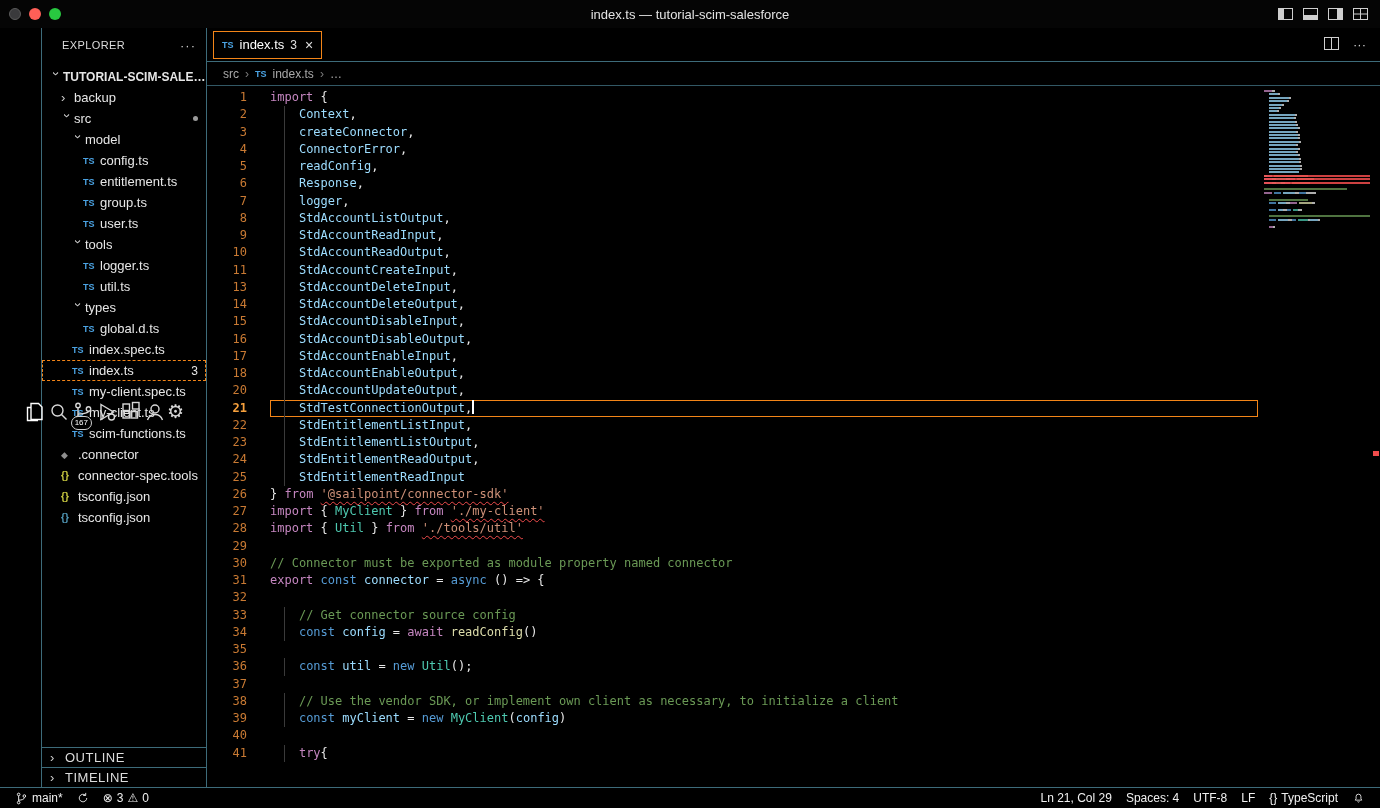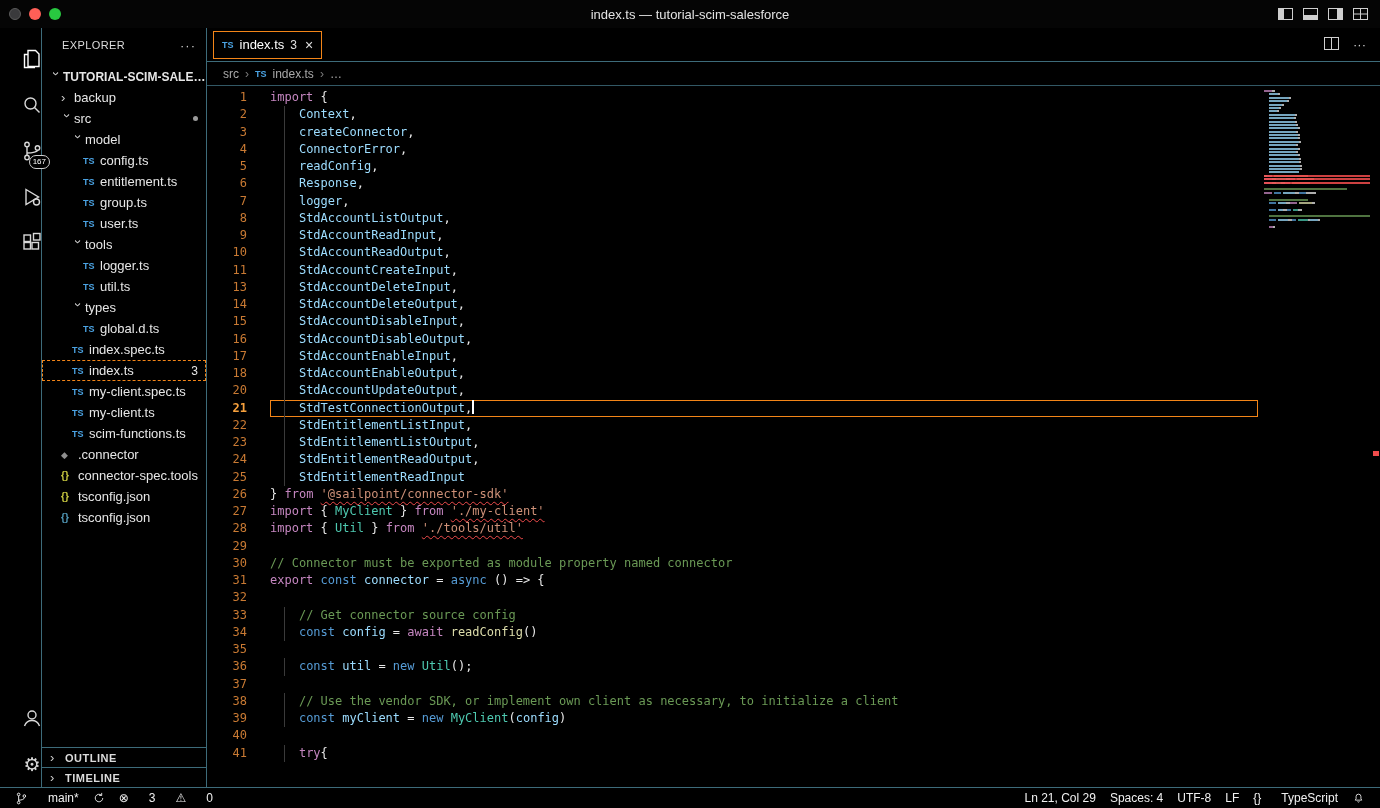--- a/index.html
+++ b/index.html
@@ -19,21 +19,21 @@
   .tl.c2 { background:var(--tl2); }
   .tl.c3 { background:var(--tl3); }
   .win-title { position:absolute; left:0; right:0; text-align:center; font-size:13px; color:#e3e3e3; pointer-events:none; }
   .layout-controls { margin-left:auto; display:flex; gap:10px; padding-right:12px; }
   .layout-controls svg { display:block; }
 
   
   .main { flex:1; display:flex; min-height:0; }
 
   
-  .activitybar { width:42px; flex:none; display:flex; flex-direction:column; align-items:center; border-right:1px solid rgba(111,195,223,.55); padding-top:8px;padding-left:23px; }
+  .activitybar { width:42px; flex:none; display:flex; flex-direction:row; align-items:center; border-right:1px solid rgba(111,195,223,.55); padding-top:8px;padding-left:23px; }
   .ab-item { width:42px; height:46px; display:flex; align-items:center; justify-content:center; position:relative; }
   .ab-badge { position:absolute; bottom:5px; right:3px; background:#000; border:1px solid #cfcfcf; color:#fff; font-size:8px; line-height:1; padding:2px 3px; border-radius:8px; }
   .ab-spacer { flex:1; }
   .gear-glyph { font-size:19px; color:#d8d8d8; }
 
   
   .sidebar { width:165px; flex:none; display:flex; flex-direction:column; border-right:1px solid rgba(111,195,223,.55); }
   .sb-header { height:34px; flex:none; display:flex; align-items:center; padding:0 10px 0 20px; }
   .sb-title { font-size:11px; letter-spacing:.4px; color:#dcdcdc; }
   .sb-actions { margin-left:auto; color:#cfcfcf; font-size:13px; letter-spacing:1px; cursor:default; }
@@ -46,21 +46,21 @@
   .ficon { width:17px; flex:none; font-weight:bold; font-size:9px; text-align:left; }
   .ficon.ts { color:var(--tsIcon); }
   .ficon.json { color:var(--jsonIcon); font-size:10px; }
   .ficon.tsconfig { color:var(--tsconfigIcon); font-size:10px; }
   .ficon.gitignore { color:#8f8f8f; font-size:9px; }
   .flabel { overflow:hidden; text-overflow:ellipsis; }
   .tbadge { margin-left:auto; margin-right:8px; font-size:12px; color:#e6e6e6; }
   .tbadge.dot { width:5px; height:5px; border-radius:50%; background:#9a9a9a; }
   .sb-panel { height:20px; flex:none; border-top:1px solid rgba(111,195,223,.55); display:flex; align-items:center; padding-left:8px; gap:4px; }
   .sb-panel .chev { width:11px; }
-  .sb-panel-label { font-size:11px; font-weight:bold; letter-spacing:.5px; color:#dcdcdc; }
+  .sb-panel-label { font-size:13px; font-weight:normal; letter-spacing:.5px; color:#dcdcdc; }
 
   
   .editor { flex:1; display:flex; flex-direction:column; min-width:0; }
   .tabbar { height:34px; flex:none; display:flex; align-items:center; border-bottom:1px solid rgba(111,195,223,.55); padding-left:6px; }
   .tab { height:28px; display:flex; align-items:center; gap:6px; padding:0 8px; border:1px solid var(--accent); background:#000; }
   .tab .ficon { width:auto; }
   .tab-label { font-size:13px; color:#fff; }
   .tab-badge { font-size:12px; color:#e0e0e0; }
   .tab-close { color:#e0e0e0; font-size:14px; margin-left:2px; }
   .tab-actions { margin-left:auto; display:flex; align-items:center; gap:14px; padding-right:14px; color:#cfcfcf; }
@@ -87,21 +87,21 @@
   .minimap { position:absolute; top:4px; right:10px; width:106px; }
   .mrow { height:2px; margin-bottom:1.4px; display:flex; position:relative; overflow:hidden; }
   .mrow i { display:block; height:2px; flex:none; opacity:.75; }
   .mrow i.ws { background:transparent !important; opacity:0; }
   .merr { position:absolute; left:0; right:0; top:0; bottom:0; background:rgba(241,76,76,.85); opacity:1 !important; }
   .overview { position:absolute; top:0; right:0; bottom:0; width:8px; }
   .ov-marker { position:absolute; right:1px; top:52%; width:6px; height:5px; background:var(--err); }
 
   
   .statusbar { height:21px; flex:none; display:flex; align-items:center; border-top:1px solid rgba(111,195,223,.55); font-size:12px; color:#f0f0f0; padding:0 10px; gap:4px; }
-  .sb-item { display:flex; align-items:center; gap:20px; padding:0 5px; height:100%; }
+  .sb-item { display:flex; align-items:center; gap:4px; padding:0 5px; height:100%; }
   .sb-right { margin-left:auto; display:flex; align-items:center; gap:4px; }
   .glyph { font-size:12px; }
   svg.sicon { display:block; }
 </style>
 </head>
 <body>
 
 <div class="window">
 
   <div class="titlebar">

